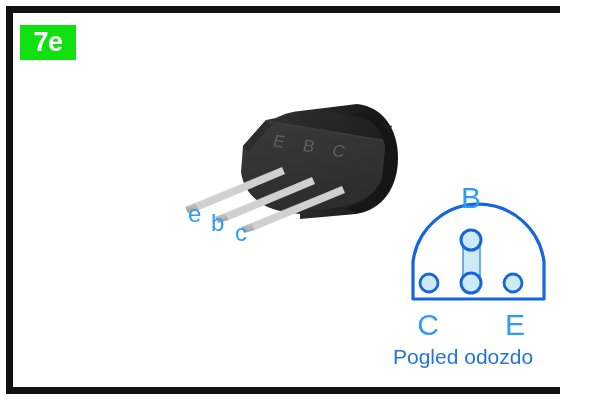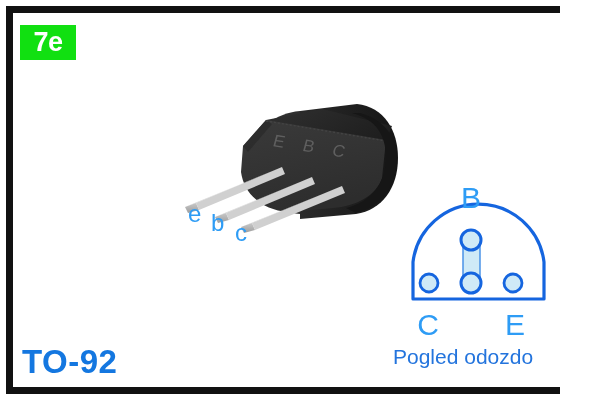--- a/index.html
+++ b/index.html
@@ -201,15 +201,14 @@
     <circle cx="513" cy="283" r="9" fill="#cfeaf7" stroke="#1565df" stroke-width="2.8"></circle>
     <circle cx="471" cy="240" r="10" fill="#cfeaf7" stroke="#1565df" stroke-width="3"></circle>
 
     <text x="471" y="208" text-anchor="middle" font-family="Liberation Sans, sans-serif" font-size="30" fill="#2e9cf5">B</text>
     <text x="428" y="335" text-anchor="middle" font-family="Liberation Sans, sans-serif" font-size="30" fill="#2e9cf5">C</text>
     <text x="515" y="335" text-anchor="middle" font-family="Liberation Sans, sans-serif" font-size="30" fill="#2e9cf5">E</text>
   </svg>
 
   <div id="bottom-view-caption">Pogled odozdo</div>
 
-  <div id="part-name">TO-92</div>
 
 </div>
 
 </body></html>

